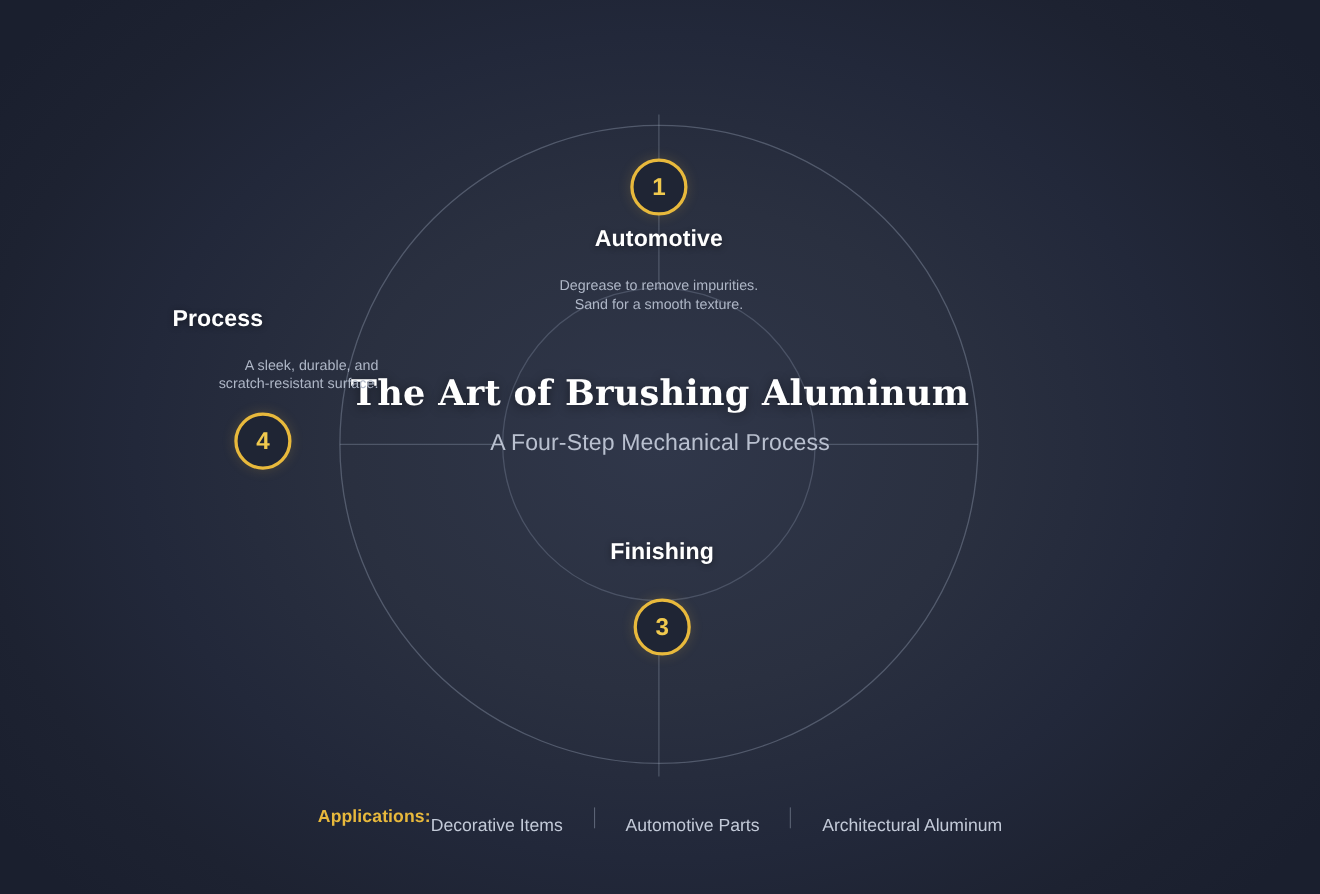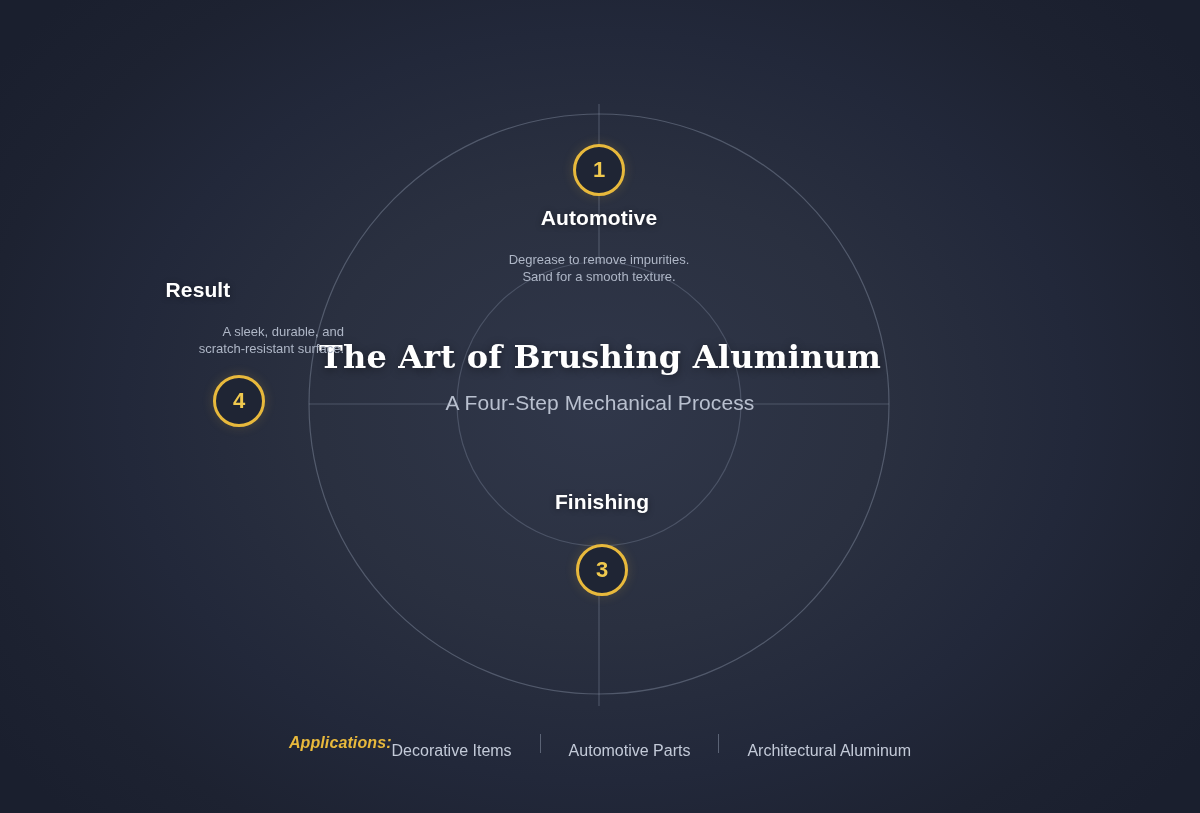--- a/index.html
+++ b/index.html
@@ -116,21 +116,20 @@
     display: flex;
     align-items: center;
     justify-content: center;
     gap: 0;
     font-size: 16px;
   }
   .footer-label {
     color: #e8b93c;
     font-weight: 700;
     letter-spacing: 0.1px;
-    font-style: italic;
   }
   .footer-item {
     color: #c3cad8;
     padding: 0 0;
     white-space: nowrap;
     margin-top: 16px;
   }
   .footer-sep {
     display: inline-block;
     width: 1px;
@@ -171,21 +170,21 @@
 Sand for a smooth texture.</div>
   </div>
 
 
   <div class="step" id="step-3">
     <div class="step-title">Finishing</div>
     <div class="badge">3</div>
   </div>
 
   <div class="step" id="step-4">
-    <div class="step-title">Result</div>
+    <div class="step-title">Process</div>
     <div class="step-desc">A sleek, durable, and
 scratch-resistant surface.</div>
     <div class="badge">4</div>
   </div>
 
   <div id="footer">
     <span class="footer-label">Applications:</span>
     <span class="footer-item">Decorative Items</span>
     <span class="footer-sep"></span>
     <span class="footer-item">Automotive Parts</span>

